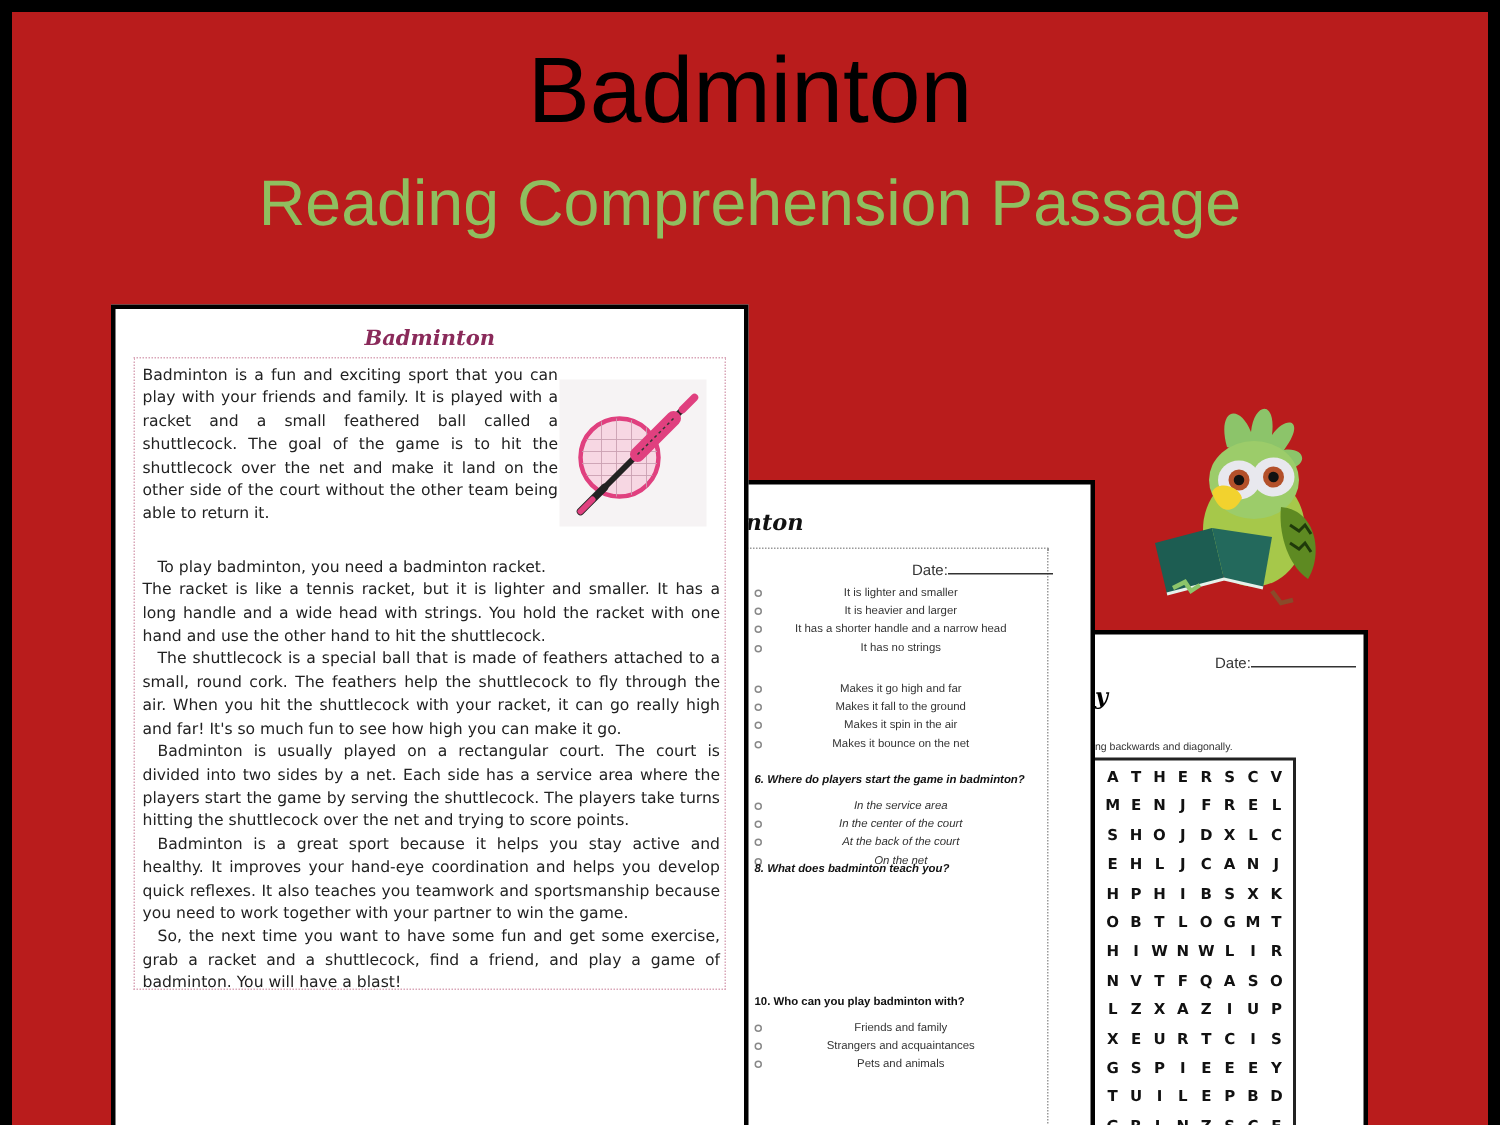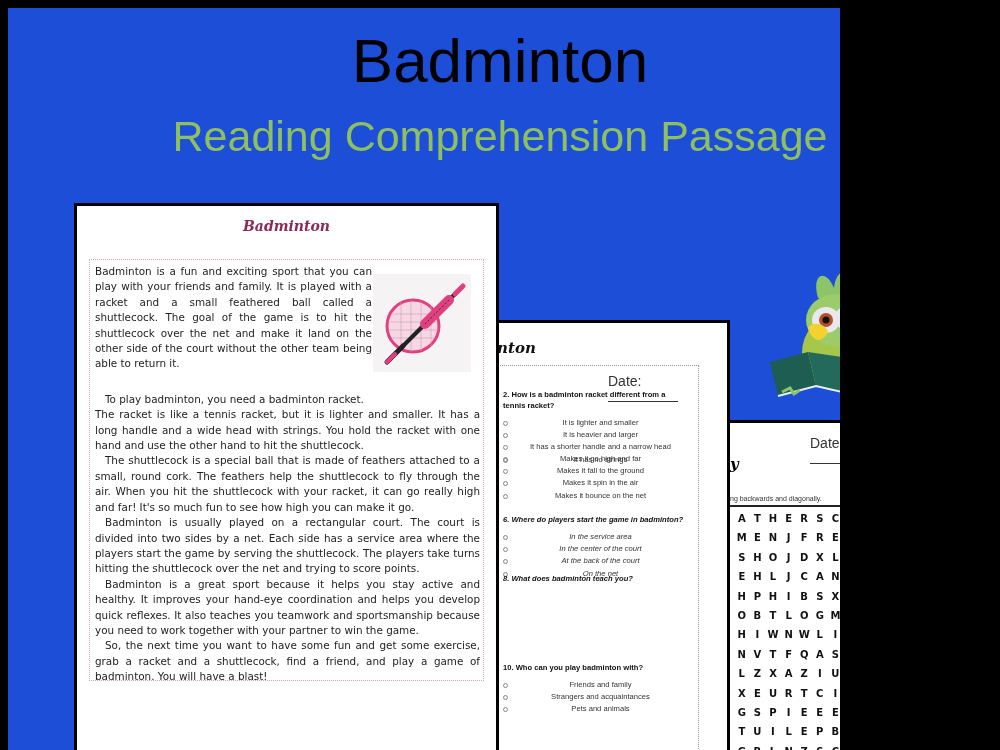--- a/index.html
+++ b/index.html
@@ -1,37 +1,37 @@
 <!DOCTYPE html>
 <html><head>
 <meta charset="utf-8">
 <style>
   html, body { margin:0; padding:0; }
   body { width:1000px; height:750px; overflow:hidden; background:#000; position:relative; font-family:"Liberation Sans", sans-serif; }
-  .canvas { position:absolute; left:8px; top:8px; width:832px; height:742px; background:#1d4ed8; overflow:hidden; }
+  .canvas { position:absolute; left:8px; top:8px; width:984px; height:742px; background:#b91c1c; overflow:hidden; }
   .main-title { position:absolute; left:0; width:984px; top:18px; text-align:center; font-size:62px; color:#000; line-height:70px; }
   .subtitle { position:absolute; left:0; width:984px; top:102px; text-align:center; font-size:43px; color:#8fbf5f; line-height:52px; }
 
   .page { position:absolute; background:#fff; border:3px solid #000; box-sizing:border-box; overflow:hidden; }
   .page1 { left:66px; top:195px; width:425px; height:560px; z-index:3; }
   .page2 { left:474px; top:312px; width:248px; height:450px; z-index:2; }
   .page3 { left:719px; top:412px; width:185px; height:350px; z-index:1; }
 
   .p1-title { position:absolute; left:0; width:419px; top:12px; text-align:center; font-family:"DejaVu Serif", serif; font-style:italic; font-weight:bold; font-size:14px; color:#8a2a5a; }
-  .p1-box { position:absolute; left:12px; top:53px; width:395px; height:422px; border:1px dotted #d9a6b8; box-sizing:border-box; }
+  .p1-box { position:absolute; left:12px; top:32px; width:395px; height:422px; border:1px dotted #d9a6b8; box-sizing:border-box; }
   .p1-text { position:absolute; left:5px; top:4px; width:385px; font-family:"DejaVu Sans", sans-serif; font-size:10.4px; line-height:15.4px; color:#222; text-align:justify; }
   .p1-text p { margin:0; text-indent:10px; }
   .p1-text p.first { text-indent:0; width:277px; }
   .p1-text p.narrow { width:277px;margin-top:20px; }
   .racket { position:absolute; right:12px; top:14px; width:98px; height:98px; background:#f6f3f4; }
 
   .p2-inner { position:absolute; left:-20px; top:0; width:240px; height:440px; }
   .p2-title { position:absolute; left:0; top:16px; font-family:"DejaVu Serif", serif; font-style:italic; font-weight:bold; font-size:15px; color:#111; }
   .p2-box { position:absolute; left:0; top:42px; width:234px; height:420px; border:1px dotted #999; border-right:1px dotted #999; box-sizing:border-box; border-left:none; }
-  .date { position:absolute; font-size:14px; color:#333; }
+  .date { position:absolute; font-size:10px; color:#333; }
   .date .line { display:inline-block; width:70px; border-bottom:1px solid #333; height:9px; vertical-align:baseline; }
   .q { position:absolute; left:38px; width:185px; font-family:"Liberation Sans", sans-serif; font-size:7.6px; color:#111; }
   .q .qt { font-weight:bold; line-height:11px; margin-bottom:6px; }
   .q ul { list-style:none; margin:0; padding:0;text-align:center; }
   .q li { line-height:12.2px; color:#333; position:relative; padding-left:10px; }
   .q li::before { content:""; position:absolute; left:0; top:4px; width:3px; height:3px; border:1px solid #888; border-radius:50%; }
 
   .p3-title-frag { position:absolute; left:0; top:32px; font-family:"DejaVu Serif", serif; font-style:italic; font-weight:bold; font-size:15px; }
   .p3-instr { position:absolute; left:0; top:72px; font-size:7px; color:#333; white-space:nowrap; }
   .ws-grid { position:absolute; left:-4px; top:82px; width:138px; height:300px; border:2px solid #222; box-sizing:border-box; }
@@ -190,21 +190,20 @@
   <div class="page page2">
     <div class="p2-inner">
       <div class="p2-title">dminton</div>
       <div class="p2-box"></div>
       <div class="date" style="left:143px; top:50px;">
         <span>Date:</span><span class="line"></span>
       </div>
 
       <div id="quiz-questions">
           <div class="q" style="top: 66px;">
-            <div class="qt">2. How is a badminton racket different from a tennis racket?</div>
             <ul>
               <li>It is lighter and smaller</li>
               <li>It is heavier and larger</li>
               <li>It has a shorter handle and a narrow head</li>
               <li>It has no strings</li>
             </ul>
           </div>
           <div class="q" style="top: 130px;">
             <ul>
               <li>Makes it go high and far</li>

